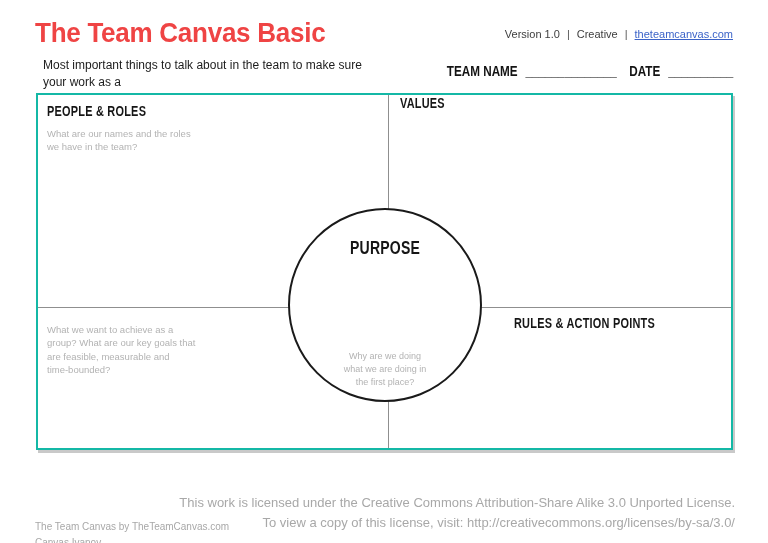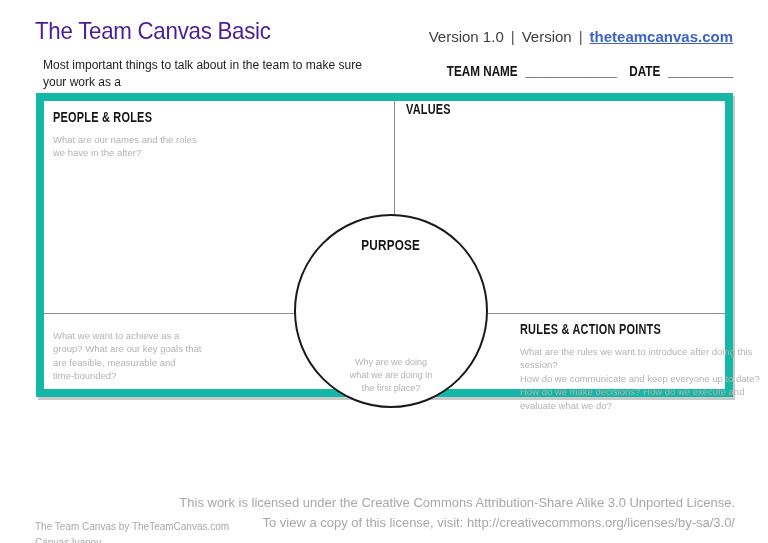--- a/index.html
+++ b/index.html
@@ -10,46 +10,46 @@
     width: 768px;
     height: 543px;
     background: #ffffff;
     overflow: hidden;
   }
 
   
   .title {
     position: absolute;
     left: 35px; top: 17px;
-    font-size: 24px;
-    font-weight: normal;
-    color: #4c1d95;
+    font-size: 28px;
+    font-weight: bold;
+    color: #ef4444;
     white-space: nowrap;
   }
   .title .cond-t {
     display: inline-block;
     transform: scaleX(0.93);
     transform-origin: 0 50%;
     letter-spacing: -0.3px;
   }
   .meta {
     position: absolute;
     top: 28px; right: 35px;
-    font-size: 15px;
+    font-size: 11px;
     color: #3d3d3d;
     display: flex;
     gap: 7px;
     align-items: baseline;
     white-space: nowrap;
   }
   .meta .sep { color: #555; }
   .site-link {
     color: #3b63c8;
     text-decoration: underline;
-    font-weight: bold;
+    font-weight: normal;
     cursor: pointer;
   }
   .subtitle {
     position: absolute;
     left: 43px; top: 57px;
     width: 330px;
     font-size: 12px;
     line-height: 1.45;
     color: #1c1c1c;
     white-space: pre-line;
@@ -65,23 +65,23 @@
     transform-origin: 100% 50%;
   }
   .teamrow .lbl { margin-left: 12px; }
   .teamrow .lbl:first-child { margin-left: 0; }
   .teamrow .line { margin-left: 6px; letter-spacing: 0; }
 
   
   .canvas {
     position: absolute;
     left: 36px; top: 93px;
-    width: 697px; height: 304px;
+    width: 697px; height: 357px;
     background: #ffffff;
-    border: 8px solid #14b8a6;
+    border: 2px solid #14b8a6;
     box-shadow: 2px 3px 0 0 #c9c9c9;
   }
   .vdiv {
     position: absolute;
     left: 350px; top: 0; bottom: 0;
     width: 1px;
     background: #8f8f8f;
     z-index: 1;
   }
   .hdiv {
@@ -120,22 +120,22 @@
     position: absolute;
     left: 250px; top: 113px;
     width: 194px; height: 194px;
     border-radius: 50%;
     background: #ffffff;
     border: 2px solid #1a1a1a;
     z-index: 2;
     text-align: center;
   }
   .circle h2 {
-    margin-top: 20px;
-    font-size: 15px;
+    margin-top: 28px;
+    font-size: 18px;
     font-weight: bold;
     color: #161616;
     white-space: nowrap;
   }
   .circle .cond { transform-origin: 50% 50%; }
   .purpose-hint {
     position: absolute;
     bottom: 11px; left: 0; right: 0;
     margin-top: 0;
     font-size: 9px;
@@ -164,21 +164,21 @@
 
 <div class="page">
 
   <h1 class="title">
     <span class="cond-t">The Team Canvas Basic</span>
   </h1>
 
   <div class="meta">
     <span>Version 1.0</span>
     <span class="sep">|</span>
-    <span>Version</span>
+    <span>Creative</span>
     <span class="sep">|</span>
     <a href="#" class="site-link">theteamcanvas.com</a>
   </div>
 
   <p class="subtitle">Most important things to talk about in the team to make sure your work as a
 group is productive, happy and stress-free</p>
 
   <div class="teamrow">
     <span class="lbl">TEAM NAME</span>
     <span class="line">______________</span>
@@ -188,45 +188,40 @@
 
   <section class="canvas">
     <div class="vdiv"></div>
     <div class="hdiv"></div>
 
     <div class="quad q-people">
       <h2>
         <span class="cond">PEOPLE &amp; ROLES</span>
       </h2>
       <p class="hint">What are our names and the roles
-we have in the after?</p>
+we have in the team?</p>
     </div>
 
     <div class="quad q-values">
       <h2>
         <span class="cond">VALUES</span>
       </h2>
     </div>
 
     <div class="quad q-goals">
       <p class="hint">What we want to achieve as a
 group? What are our key goals that
 are feasible, measurable and
 time-bounded?</p>
     </div>
 
     <div class="quad q-rules">
       <h2>
         <span class="cond">RULES &amp; ACTION POINTS</span>
       </h2>
-      <p class="hint">What are the rules we want to introduce after doing this
-session?
-How do we communicate and keep everyone up to date?
-How do we make decisions? How do we execute and
-evaluate what we do?</p>
     </div>
 
     <div class="circle">
       <h2>
         <span class="cond">PURPOSE</span>
       </h2>
       <p class="hint purpose-hint">Why are we doing
 what we are doing in
 the first place?</p>
     </div>

